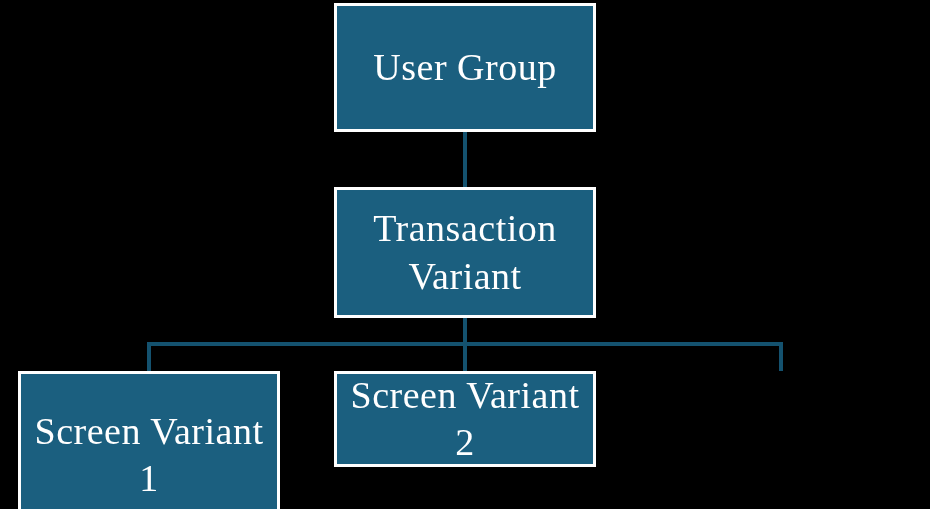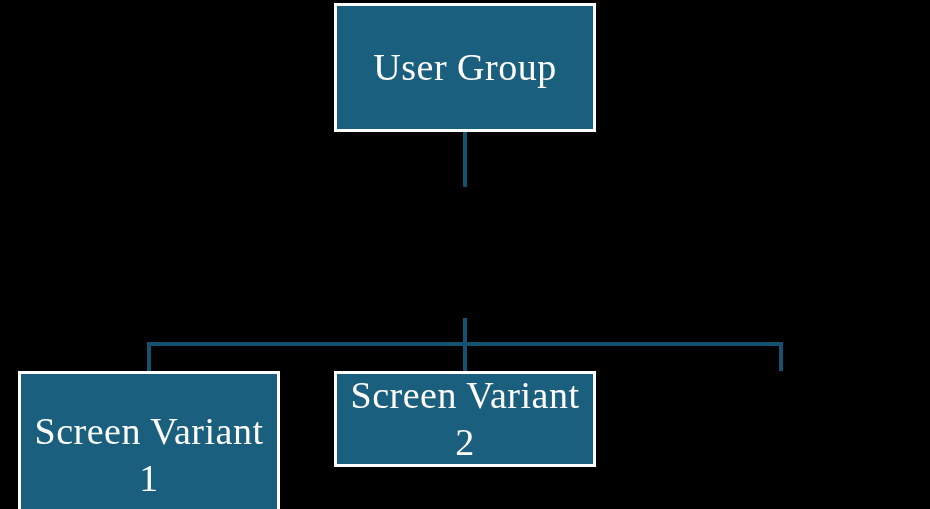--- a/index.html
+++ b/index.html
@@ -53,20 +53,23 @@
   <div class="connector conn-ug-tv"></div>
   <div class="connector conn-tv-drop"></div>
   <div class="connector conn-horizontal"></div>
   <div class="connector conn-stub-left"></div>
   <div class="connector conn-stub-right"></div>
 
   <div class="node node-user-group">
     <span>User Group</span>
   </div>
 
+  <div class="node node-transaction">
+    <span>Transaction Variant</span>
+  </div>
 
   <div class="node node-screen-1">
     <span>Screen Variant 1</span>
   </div>
 
   <div class="node node-screen-2">
     <span>Screen Variant 2</span>
   </div>
 
 

